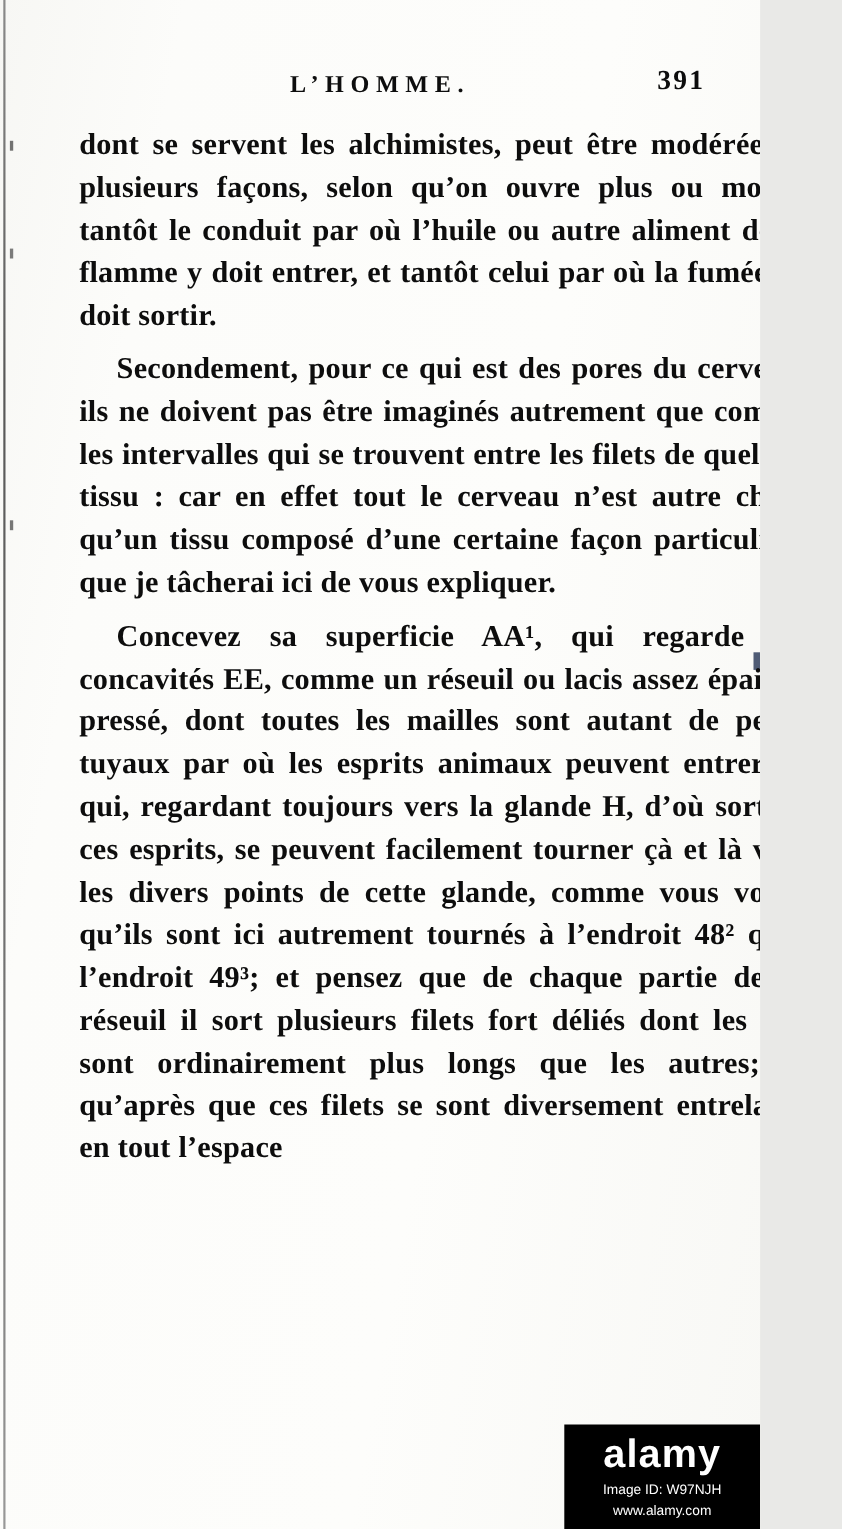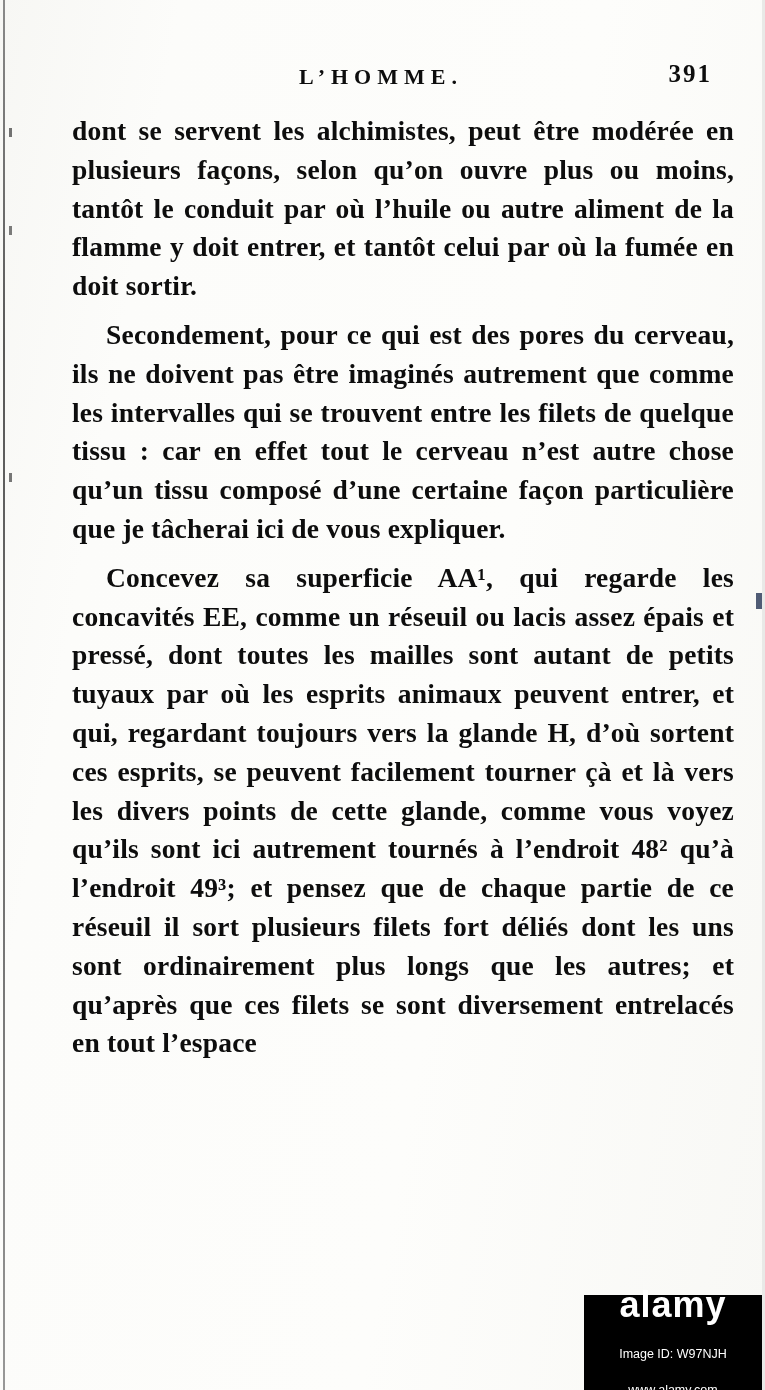--- a/index.html
+++ b/index.html
@@ -1,20 +1,20 @@
 <!DOCTYPE html>
 <html><head>
 <meta charset="utf-8">
 <style>
   html, body { margin: 0; padding: 0; }
   body { background: #e9e9e7; }
 
   .scan-page {
     position: relative;
-    width: 762px;
+    width: 691px;
     height: 1390px;
     background: linear-gradient(100deg, #f7f7f4 0%, #fcfcfa 18%, #fdfdfb 60%, #f8f8f5 100%);
     overflow: hidden;
     font-family: "Liberation Serif", "DejaVu Serif", serif;
     color: #0d0d0d;
   }
 
   
   .edge-line {
     position: absolute; left: 3px; top: 0; bottom: 0; width: 2px;
@@ -61,21 +61,21 @@
   }
 
   
   .watermark {
     position: absolute; right: 0; bottom: 0;
     width: 178px; height: 95px;
     background: #000; color: #fff;
     font-family: "Liberation Sans", "DejaVu Sans", sans-serif;
     display: flex; flex-direction: column;
     align-items: center; justify-content: center;
-    gap: 19px;
+    gap: 2px;
   }
   .watermark-brand {
     font-size: 36px; font-weight: bold; letter-spacing: 1px; line-height: 1;
     margin-bottom: 4px;
   }
   .watermark-meta { font-size: 12.5px; line-height: 1.3; text-align: left; }
 </style>
 </head>
 <body>
 

